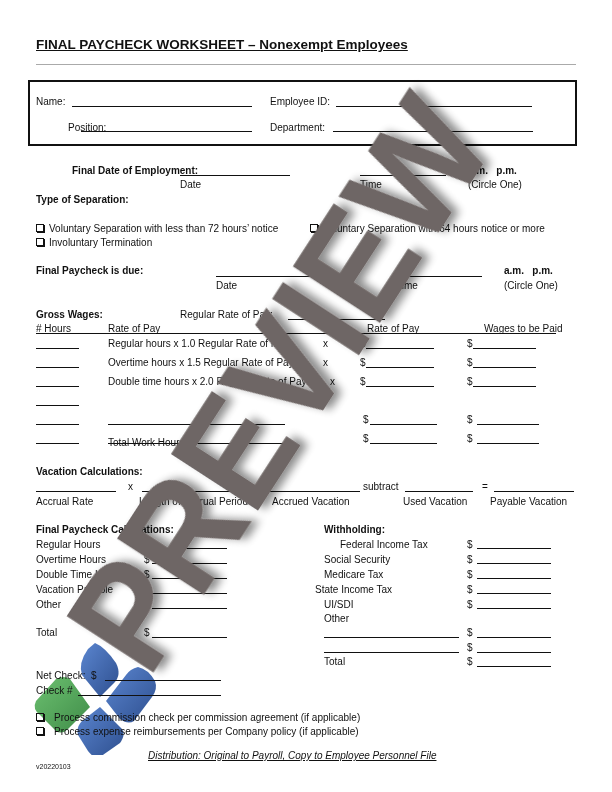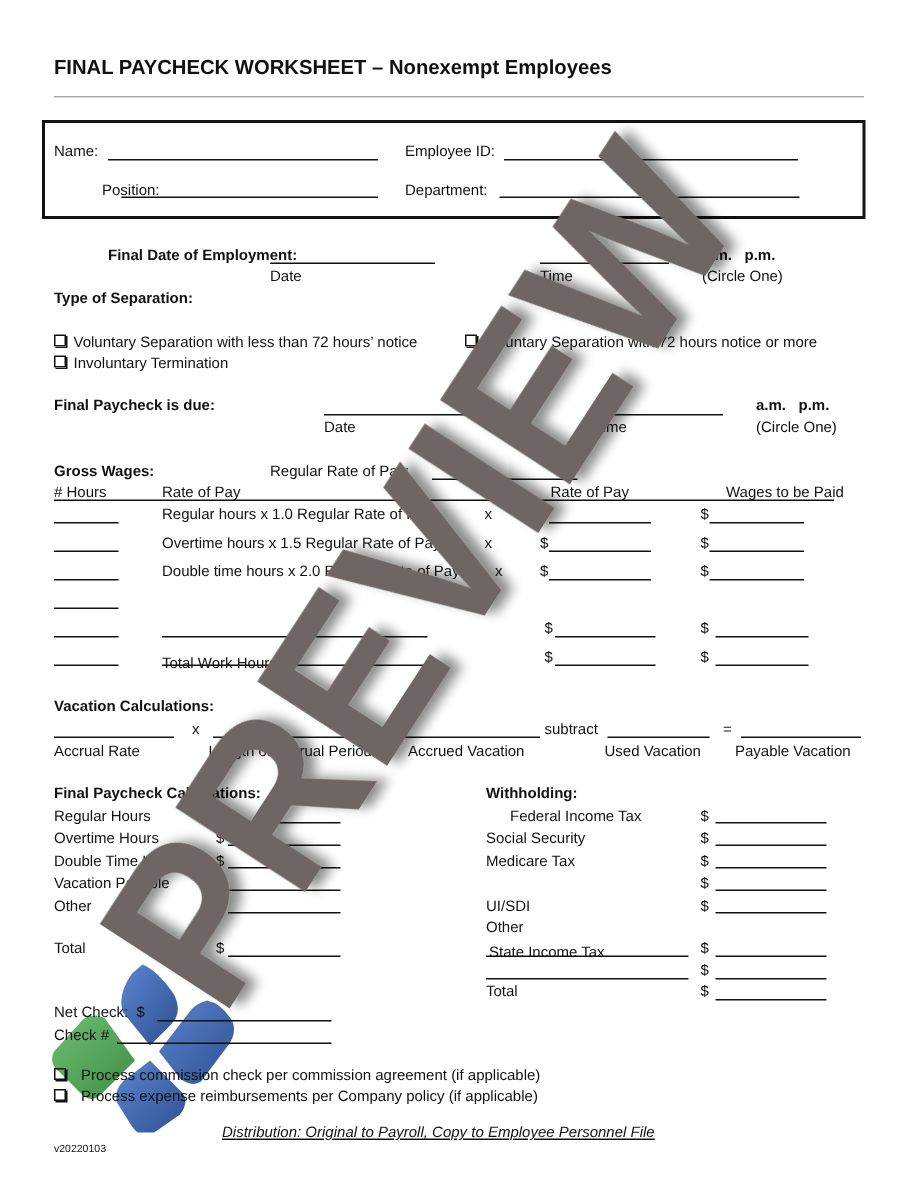--- a/index.html
+++ b/index.html
@@ -1,20 +1,20 @@
 <!DOCTYPE html>
 <html><head>
 <meta charset="utf-8">
 <style>
   html, body { margin:0; padding:0; background:#ffffff; }
   body { width:612px; height:792px; position:relative; overflow:hidden;
          font-family:"Liberation Sans", sans-serif; font-size:10px; color:#111; }
   .abs { position:absolute; white-space:nowrap; }
   .b { font-weight:bold; }
-  .title { font-size:13.5px; font-weight:bold; left:36px; top:37px; }
+  .title { font-size:13.5px; font-weight:bold; left:36px; top:37px;text-decoration:underline; }
   .rule { position:absolute; left:36px; width:540px; top:64px; height:1px; background:#aaa; }
   .box { position:absolute; left:28px; top:80px; width:549px; height:66px; border:2px solid #111; box-sizing:border-box; }
   .ln { position:absolute; height:0; border-bottom:1px solid #111; }
   .ln2 { position:absolute; height:0; border-bottom:1.5px solid #111; }
   .chk { display:inline-block; width:6px; height:6px; border:1px solid #111; margin-right:5px; vertical-align:0px; box-shadow:1px 1px 0 #111; }
   .u { text-decoration:underline; }
   .it { font-style:italic; }
   .sm { font-size:7px; }
   .wm { position:absolute; left:0; top:0; width:612px; height:792px; pointer-events:none; }
   .logo { position:absolute; left:30px; top:635px; width:140px; height:120px; pointer-events:none; }
@@ -42,21 +42,21 @@
 <div class="abs" style="left:360px;top:179px;">Time</div>
 <div class="abs b" style="left:468px;top:165px;white-space:pre;">a.m.   p.m.</div>
 <div class="abs" style="left:468px;top:179px;">(Circle One)</div>
 
 <div class="abs b" style="left:36px;top:194px;">Type of Separation:</div>
 
 <div class="abs" style="left:36px;top:223px;">
   <span class="chk"></span><span>Voluntary Separation with less than 72 hours’ notice</span>
 </div>
 <div class="abs" style="left:310px;top:223px;">
-  <span class="chk"></span><span>Voluntary Separation with 72 hours notice or more</span>
+  <span class="chk"></span><span>Voluntary Separation with 64 hours notice or more</span>
 </div>
 <div class="abs" style="left:36px;top:237px;">
   <span class="chk"></span><span>Involuntary Termination</span>
 </div>
 
 <div class="abs b" style="left:36px;top:265px;">Final Paycheck is due:</div>
 <div class="ln" style="left:216px;top:276px;width:110px;"></div>
 <div class="abs" style="left:216px;top:280px;">Date</div>
 <div class="ln" style="left:396px;top:276px;width:86px;"></div>
 <div class="abs" style="left:396px;top:280px;">Time</div>
@@ -153,21 +153,21 @@
 <div class="abs b" style="left:324px;top:524px;">Withholding:</div>
 <div class="abs" style="left:340px;top:539px;">Federal Income Tax</div>
 <div class="abs" style="left:467px;top:539px;">$</div>
 <div class="ln" style="left:477px;top:548px;width:74px;"></div>
 <div class="abs" style="left:324px;top:554px;">Social Security</div>
 <div class="abs" style="left:467px;top:554px;">$</div>
 <div class="ln" style="left:477px;top:563px;width:74px;"></div>
 <div class="abs" style="left:324px;top:569px;">Medicare Tax</div>
 <div class="abs" style="left:467px;top:569px;">$</div>
 <div class="ln" style="left:477px;top:578px;width:74px;"></div>
-<div class="abs" style="left:326px;top:584px;margin-top:46px;">State Income Tax</div>
+<div class="abs" style="left:315px;top:584px;">State Income Tax</div>
 <div class="abs" style="left:467px;top:584px;">$</div>
 <div class="ln" style="left:477px;top:593px;width:74px;"></div>
 <div class="abs" style="left:324px;top:599px;text-align:center;">UI/SDI</div>
 <div class="abs" style="left:467px;top:599px;">$</div>
 <div class="ln" style="left:477px;top:608px;width:74px;"></div>
 <div class="abs" style="left:324px;top:613px;">Other</div>
 <div class="ln" style="left:324px;top:637px;width:135px;"></div>
 <div class="abs" style="left:467px;top:627px;">$</div>
 <div class="ln" style="left:477px;top:637px;width:74px;"></div>
 <div class="ln" style="left:324px;top:652px;width:135px;"></div>

